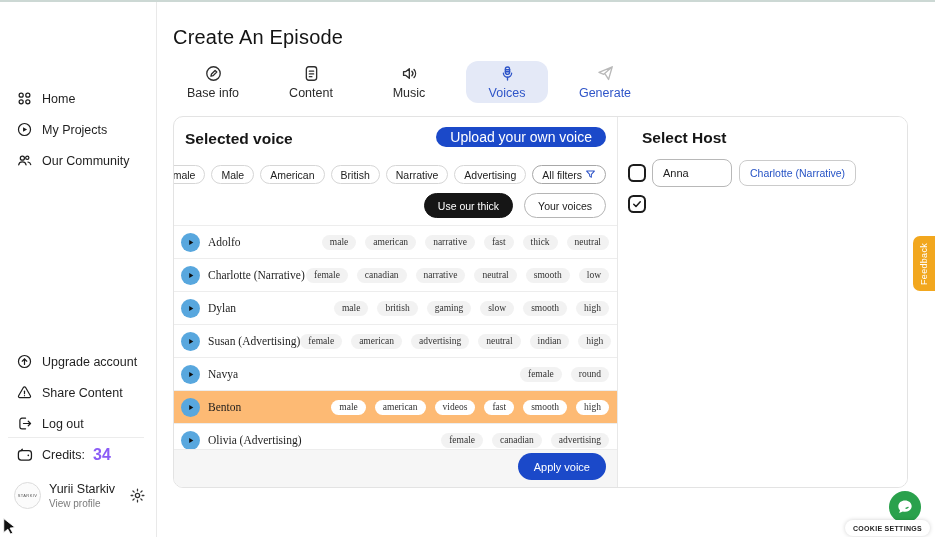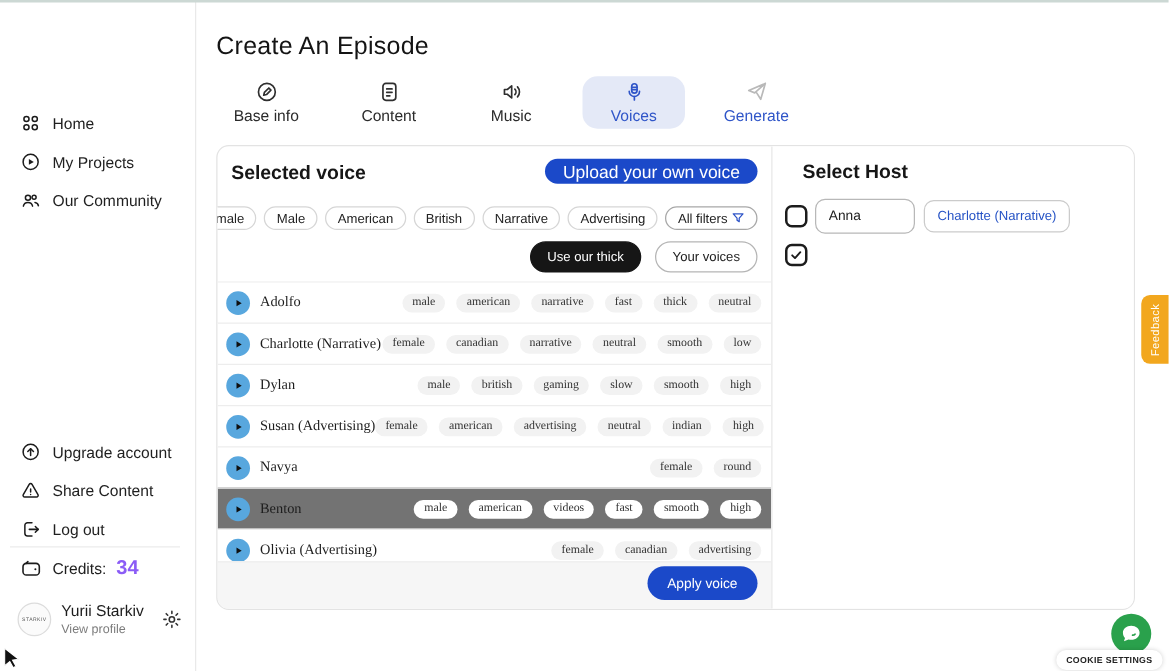--- a/index.html
+++ b/index.html
@@ -49,21 +49,21 @@
   .upload-btn { position:absolute; right:11px; top:10px; height:20px; padding:0 14px; background:#1b49c9; color:#fff; border:none; border-radius:16px; font-size:14px; font-family:inherit; cursor:pointer;text-align:right; }
   .filters { position:absolute; right:11px; top:48px; display:flex; gap:6px; }
   .chip { height:19px; padding:0 9px; display:flex; align-items:center; gap:3px; border:1px solid #d6d6d6; border-radius:12px; background:#fff; font-size:10.5px; color:#222; cursor:pointer; white-space:nowrap; }
   .chip.all-filters { border-color:#a8a8a8; }
   .funnel { width:11px; height:11px; color:#2f55c8; display:flex; }
   .source-toggle { position:absolute; right:11px; top:76px; display:flex; gap:11px; }
   .toggle-btn { height:25px; padding:0 13px; border-radius:13px; font-size:10.5px; font-family:inherit; display:flex; align-items:center; cursor:pointer; background:#fff; border:1px solid #b5b5b5; color:#1c1c1c; }
   .toggle-btn.on { background:#161616; border-color:#161616; color:#fff; }
   .voice-list { position:absolute; left:0; top:108px; width:100%; height:224px; overflow:hidden;font-family:Liberation Serif, serif; }
   .voice-row { height:33px; border-top:1px solid #ededed; display:flex; align-items:center; padding:0 8px 0 7px; cursor:pointer; background:#fff; }
-  .voice-row.selected { background:#737373; }
+  .voice-row.selected { background:#fdba74; }
   .play-btn { width:19px; height:19px; border-radius:50%; background:#58a7de; border:none; display:flex; align-items:center; justify-content:center; cursor:pointer; flex:0 0 auto; padding:0; }
   .play-glyph { width:11px; height:11px; display:flex; }
   .voice-name { font-size:11.5px; color:#1d1d1d; margin-left:8px; white-space:nowrap; }
   .voice-tags { margin-left:auto; display:flex; gap:9px; align-items:center; }
   .tag { background:#f2f2f2; border-radius:9px; padding:2.5px 8px; font-size:9.5px; color:#333; white-space:nowrap; }
   .voice-row.selected .tag { background:#fff; }
   .list-footer { position:absolute; left:0; top:332px; width:100%; height:38px; background:#f6f6f6; border-top:1px solid #ededed; display:flex; justify-content:flex-end; padding:3px 11px 0 0; }
   .apply-btn { height:27px; padding:0 16px; background:#1b49c9; color:#fff; border:none; border-radius:14px; font-size:11px; font-family:inherit; cursor:pointer; }
 
   .host-panel { position:absolute; left:443px; top:0; right:0; height:100%; border-left:1px solid #e8e8e8; background:#fff; }

